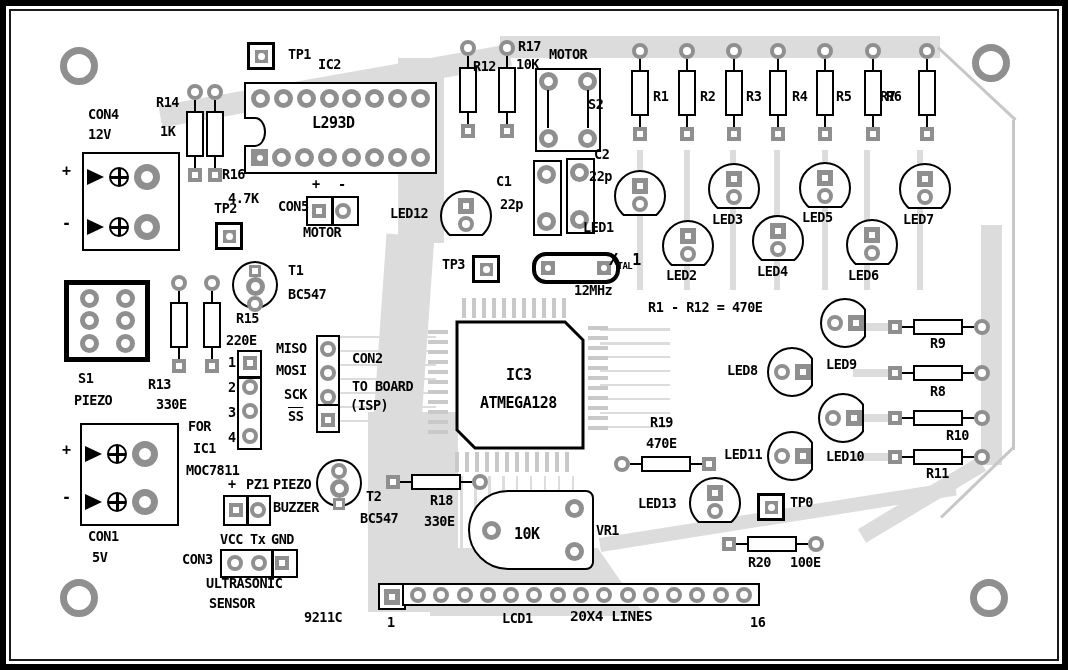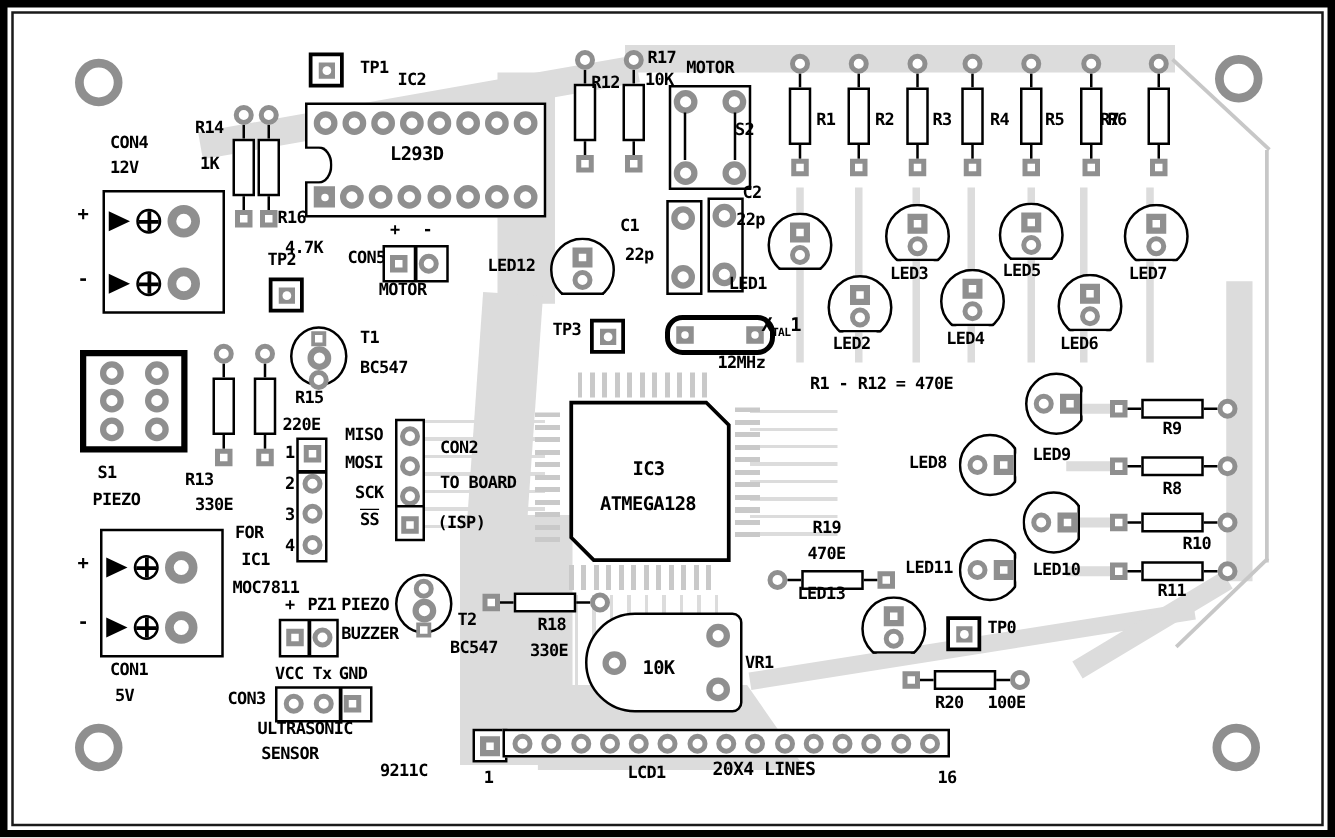--- a/index.html
+++ b/index.html
@@ -569,21 +569,21 @@
   <div class="lbl" style="left:228px;top:431px">4</div>
   <div class="lbl" style="left:188px;top:420px">FOR</div>
   <div class="lbl" style="left:193px;top:442px">IC1</div>
   <div class="lbl" style="left:186px;top:464px">MOC7811</div>
   <div class="lbl" style="left:276px;top:342px">MISO</div>
   <div class="lbl" style="left:276px;top:364px">MOSI</div>
   <div class="lbl" style="left:284px;top:388px">SCK</div>
   <div class="lbl" style="left:288px;top:410px;text-decoration:overline">SS</div>
   <div class="lbl" style="left:352px;top:352px">CON2</div>
   <div class="lbl" style="left:352px;top:380px">TO BOARD</div>
-  <div class="lbl" style="left:350px;top:412px">(ISP)</div>
+  <div class="lbl" style="left:350px;top:399px">(ISP)</div>
   <div class="lbl" style="left:228px;top:478px">+</div>
   <div class="lbl" style="left:246px;top:478px">PZ1</div>
   <div class="lbl" style="left:273px;top:478px">PIEZO</div>
   <div class="lbl" style="left:273px;top:501px">BUZZER</div>
   <div class="lbl" style="left:366px;top:490px">T2</div>
   <div class="lbl" style="left:360px;top:512px">BC547</div>
   <div class="lbl" style="left:88px;top:530px">CON1</div>
   <div class="lbl" style="left:92px;top:551px">5V</div>
   <div class="lbl big" style="left:62px;top:443px">+</div>
   <div class="lbl big" style="left:62px;top:490px">-</div>
@@ -629,21 +629,21 @@
   <div class="lbl" style="left:727px;top:364px">LED8</div>
   <div class="lbl" style="left:826px;top:358px">LED9</div>
   <div class="lbl" style="left:826px;top:450px">LED10</div>
   <div class="lbl" style="left:724px;top:448px">LED11</div>
   <div class="lbl" style="left:930px;top:337px">R9</div>
   <div class="lbl" style="left:930px;top:385px">R8</div>
   <div class="lbl" style="left:946px;top:429px">R10</div>
   <div class="lbl" style="left:926px;top:467px">R11</div>
   <div class="lbl" style="left:650px;top:416px">R19</div>
   <div class="lbl" style="left:646px;top:437px">470E</div>
-  <div class="lbl" style="left:638px;top:469px">LED13</div>
+  <div class="lbl" style="left:638px;top:497px">LED13</div>
   <div class="lbl" style="left:790px;top:496px">TP0</div>
   <div class="lbl" style="left:430px;top:494px">R18</div>
   <div class="lbl" style="left:424px;top:515px">330E</div>
   <div class="lbl big" style="left:514px;top:527px;z-index:21">10K</div>
   <div class="lbl" style="left:596px;top:524px">VR1</div>
   <div class="lbl" style="left:748px;top:556px">R20</div>
   <div class="lbl" style="left:790px;top:556px">100E</div>
   <div class="lbl" style="left:387px;top:616px">1</div>
   <div class="lbl" style="left:502px;top:612px">LCD1</div>
   <div class="lbl" style="left:570px;top:609px;font-size:14.5px">20X4 LINES</div>

